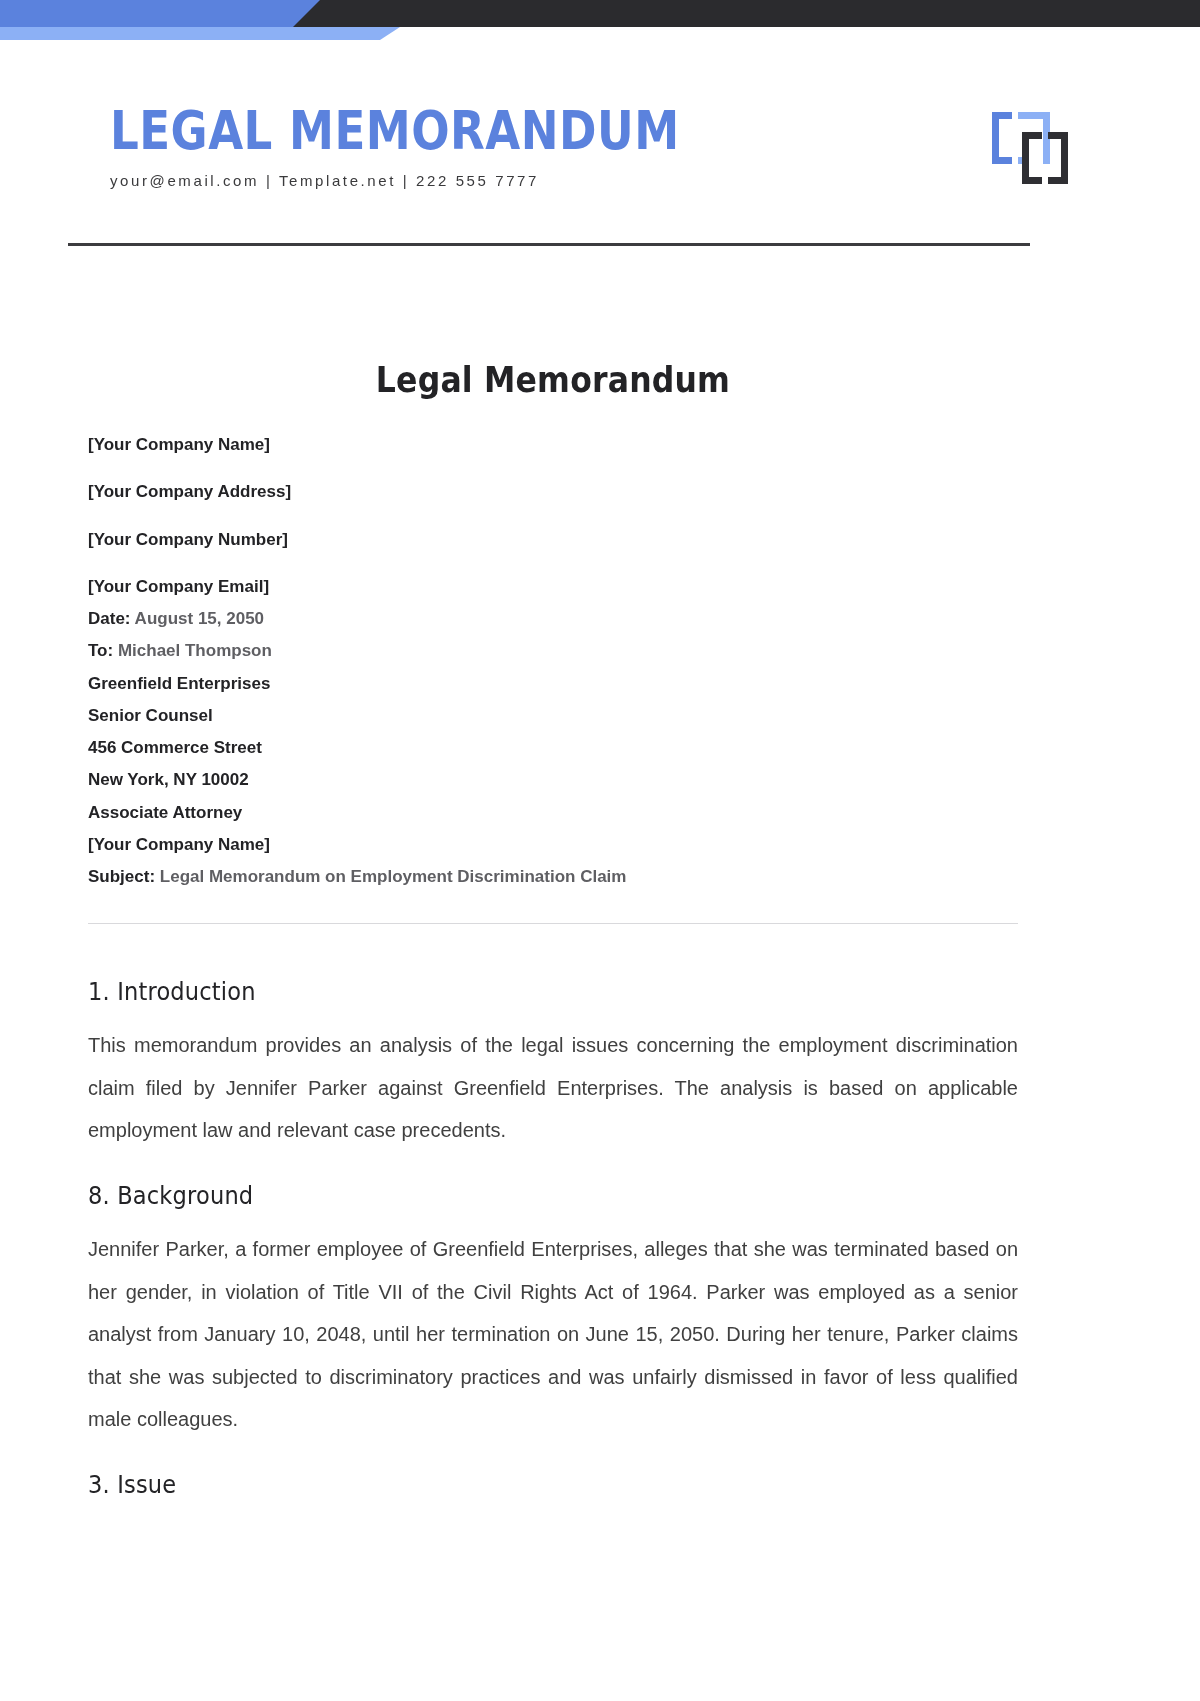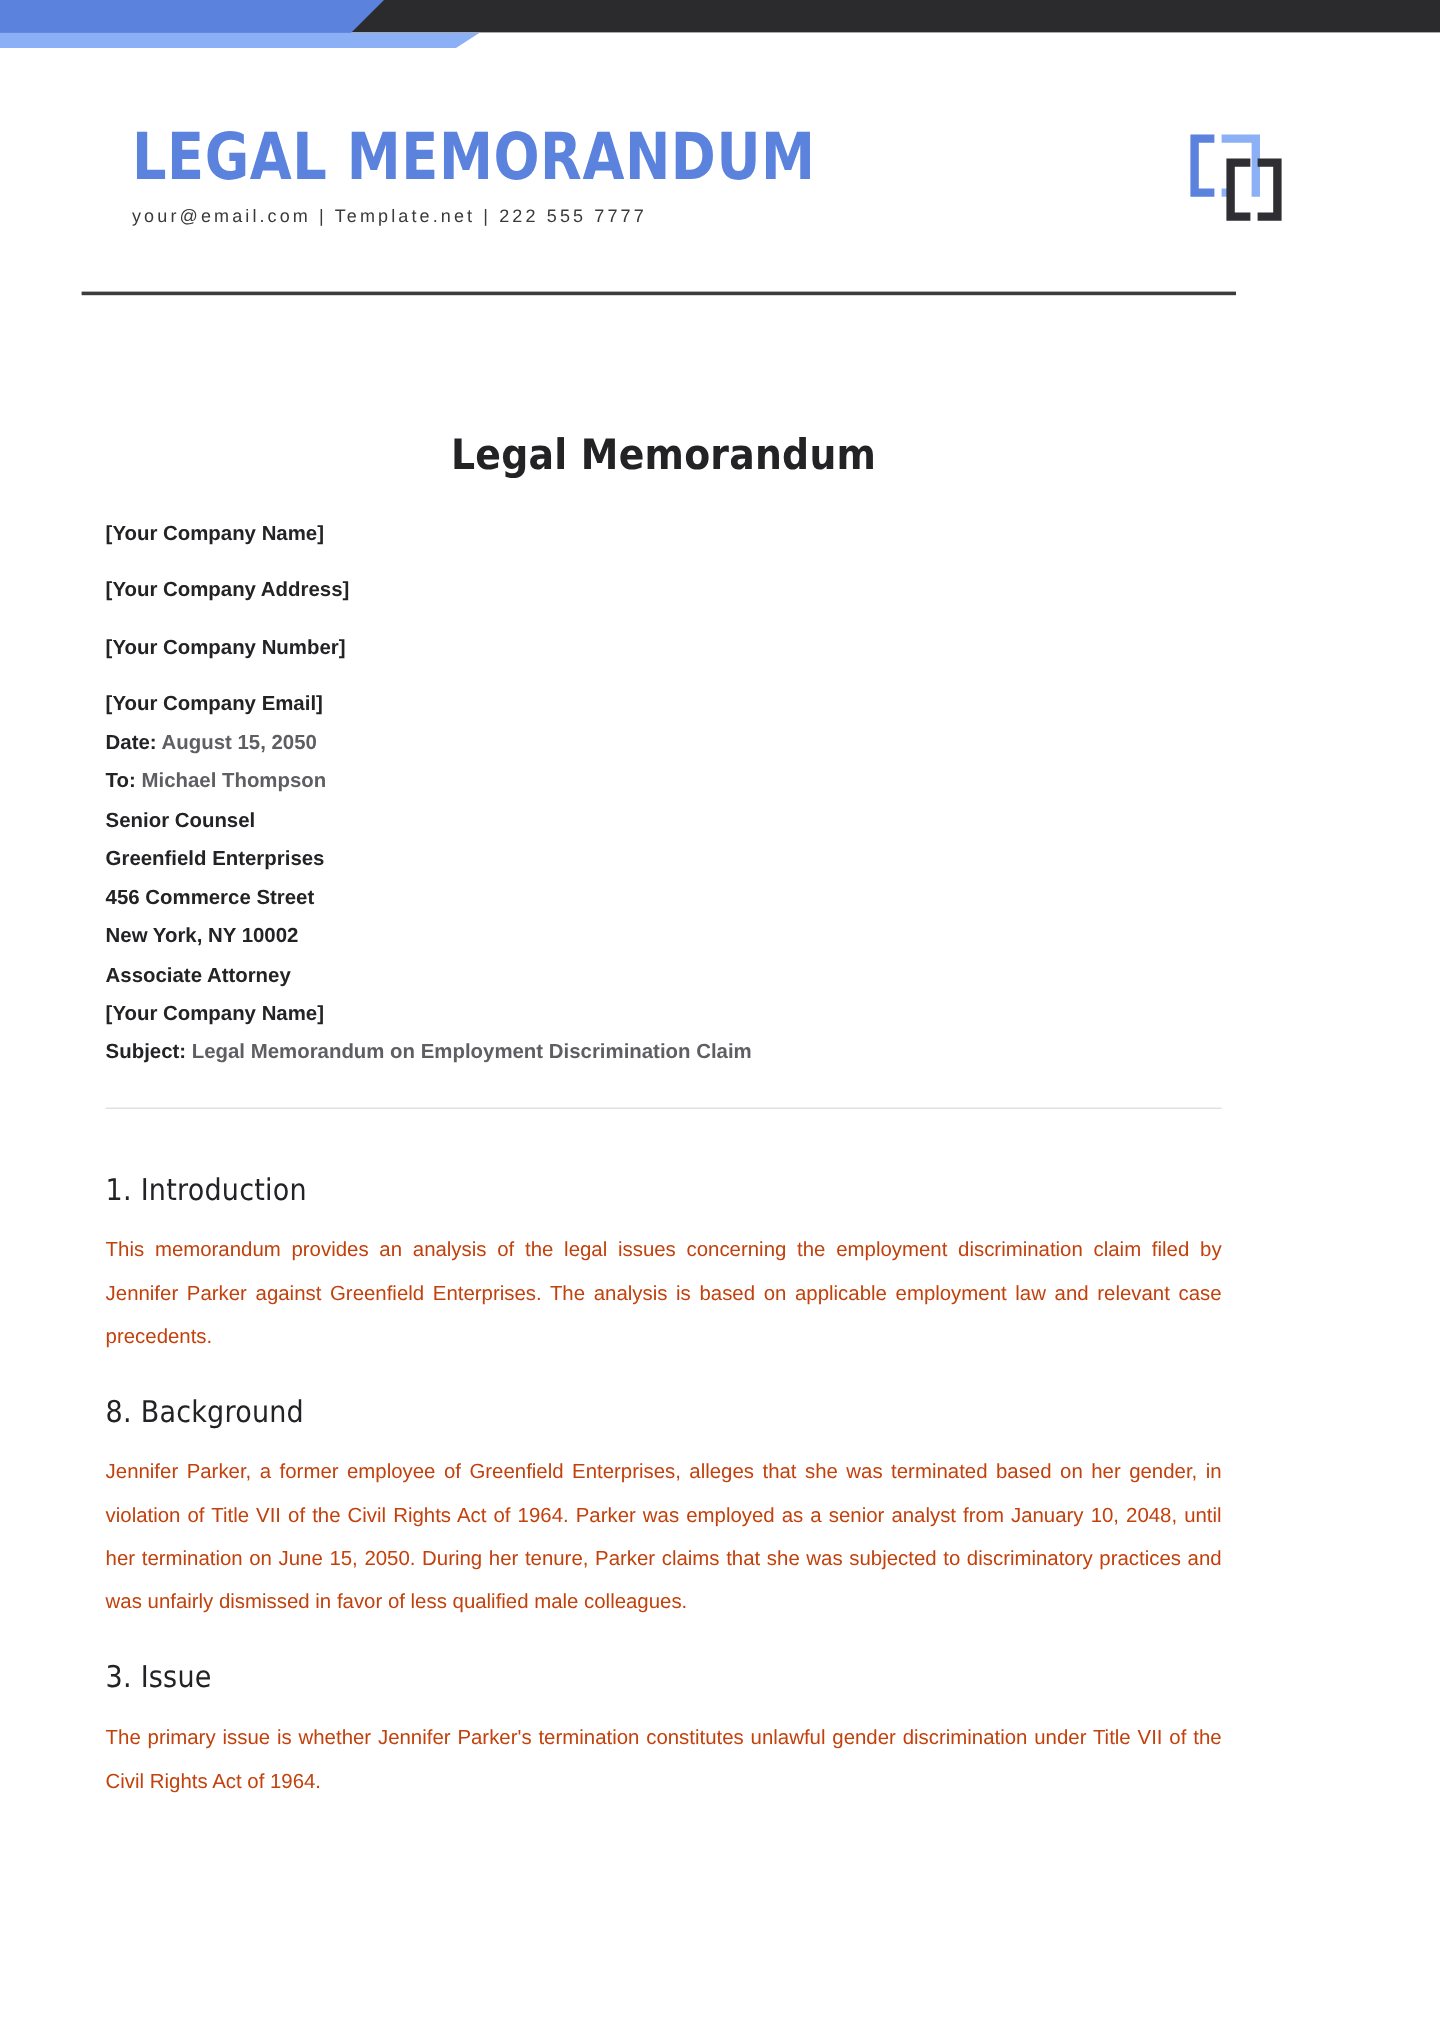--- a/index.html
+++ b/index.html
@@ -138,23 +138,23 @@
     font-family: "Liberation Sans Narrow", "DejaVu Sans Condensed", "Liberation Sans", sans-serif;
     font-size: 25px;
     font-weight: normal;
     color: #232326;
     margin: 30px 0 18px 0;
     letter-spacing: 0.2px;
   }
   .section-heading.first { margin-top: 53px; }
 
   .para {
-    font-size: 17px;
+    font-size: 20px;
     line-height: 2.12;
-    color: #c2410c;
+    color: #404040;
     text-align: justify;
     margin: 0 0 8px 0;
   }
 </style>
 </head>
 <body>
 
 <div class="banner">
   <div class="banner-dark"></div>
   <div class="banner-blue"></div>
@@ -200,22 +200,22 @@
     <div class="meta-line">
       <span>Date:</span>
       <span class="val">August 15, 2050</span>
     </div>
 
     <div class="meta-line">
       <span>To:</span>
       <span class="val">Michael Thompson</span>
     </div>
 
+    <div class="meta-line">Greenfield Enterprises</div>
     <div class="meta-line">Senior Counsel</div>
-    <div class="meta-line">Greenfield Enterprises</div>
     <div class="meta-line">456 Commerce Street</div>
     <div class="meta-line">New York, NY 10002</div>
 
     <div class="meta-line">Associate Attorney</div>
     <div class="meta-line">[Your Company Name]</div>
 
     <div class="meta-line">
       <span>Subject:</span>
       <span class="val">Legal Memorandum on Employment Discrimination Claim</span>
     </div>
@@ -224,15 +224,14 @@
 
   <div class="rule-mid"></div>
 
   <h2 class="section-heading first">1. Introduction</h2>
   <p class="para">This memorandum provides an analysis of the legal issues concerning the employment discrimination claim filed by Jennifer Parker against Greenfield Enterprises. The analysis is based on applicable employment law and relevant case precedents.</p>
 
   <h2 class="section-heading">8. Background</h2>
   <p class="para">Jennifer Parker, a former employee of Greenfield Enterprises, alleges that she was terminated based on her gender, in violation of Title VII of the Civil Rights Act of 1964. Parker was employed as a senior analyst from January 10, 2048, until her termination on June 15, 2050. During her tenure, Parker claims that she was subjected to discriminatory practices and was unfairly dismissed in favor of less qualified male colleagues.</p>
 
   <h2 class="section-heading">3. Issue</h2>
-  <p class="para">The primary issue is whether Jennifer Parker's termination constitutes unlawful gender discrimination under Title VII of the Civil Rights Act of 1964.</p>
 
 </div>
 
 </body></html>

